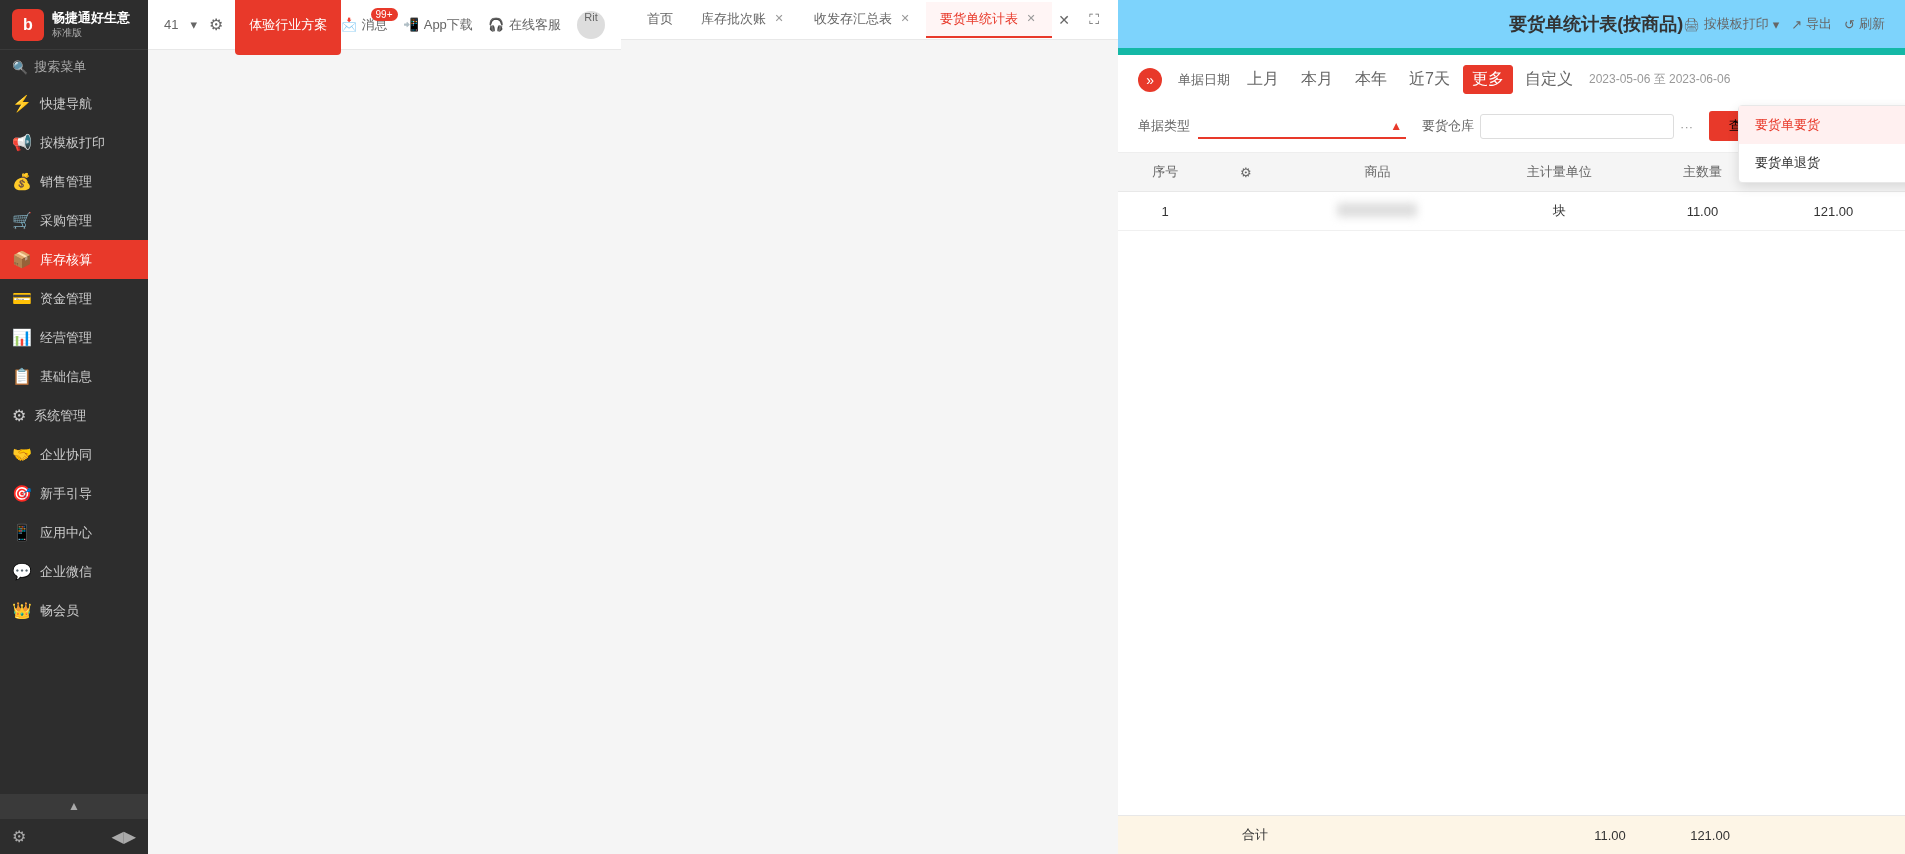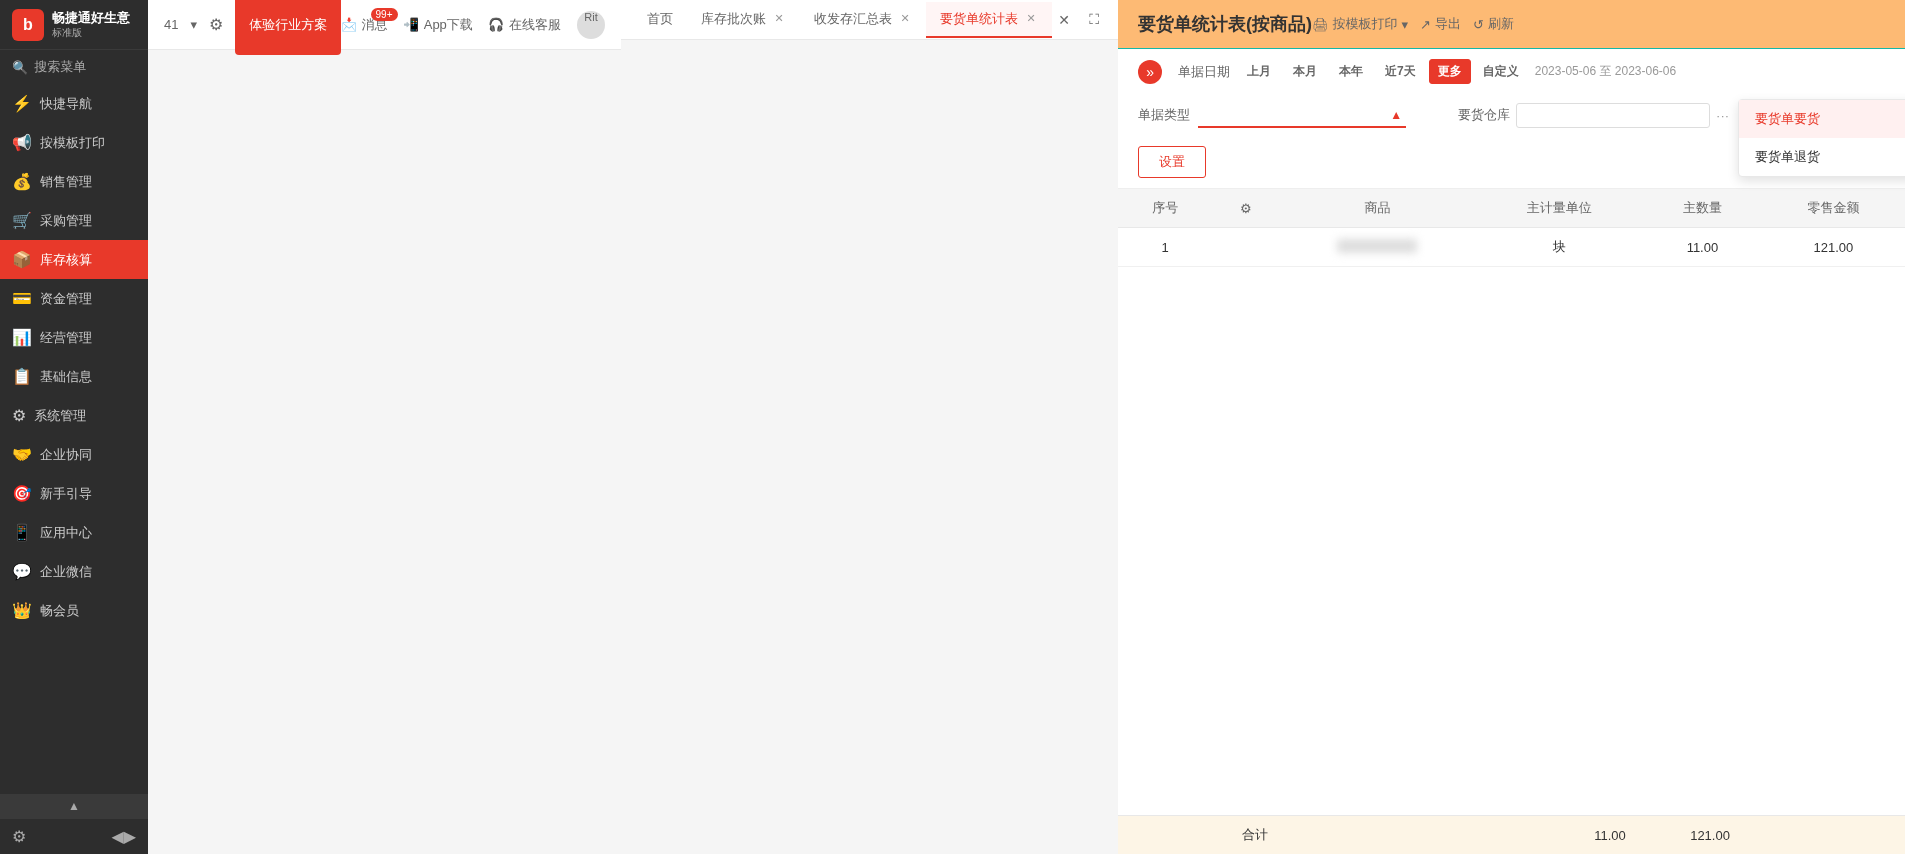--- a/index.html
+++ b/index.html
@@ -187,26 +187,26 @@
       flex: 1;
       overflow: auto;
       background: #f5f5f5;
       padding: 0;
       display: flex;
       flex-direction: column;
     }
 
     
     .page-header {
-      background: #fdba74;
+      background: #7dd3fc;
       padding: 12px 20px;
       display: flex;
       align-items: center;
-      justify-content: flex-start;
-      border-bottom: 1px solid #14b8a6;
+      justify-content: flex-end;
+      border-bottom: 7px solid #14b8a6;
     }
     .page-title { font-size: 18px; font-weight: bold; color: #333; }
     .page-header-actions {
       display: flex; align-items: center; gap: 12px;
     }
     .btn-print {
       display: flex; align-items: center; gap: 4px;
       color: #666; cursor: pointer; font-size: 13px;
     }
     .btn-export {
@@ -240,23 +240,22 @@
       display: flex; align-items: center; gap: 8px;
     }
     .filter-label { color: #666; font-size: 13px; white-space: nowrap; }
     .date-btns {
       display: flex; align-items: center; gap: 4px;
     }
     .date-btn {
       padding: 3px 8px; cursor: pointer;
       border: 1px solid transparent;
       border-radius: 3px;
-      font-size: 12px; color: #666;
+      font-size: 16px; color: #666;
       background: none;
-      font-weight: bold;
     }
     .date-btn.more {
       background: #e8392a; color: white; border-color: #e8392a;
     }
     .date-btn.custom {
       color: #666; background: none; border: none;
     }
     .date-range { color: #999; font-size: 12px; }
     .filter-type-group {
       display: flex; align-items: center; gap: 8px;
@@ -272,21 +271,21 @@
       padding: 4px 28px 4px 4px;
       font-size: 13px;
       min-width: 160px;
       background: white;
     }
     .filter-select-arrow {
       position: absolute; right: 4px;
       color: #e8392a; cursor: pointer; font-size: 12px;
     }
     .filter-warehouse {
-      display: flex; align-items: center; gap: 6px; margin-left: 36px;
+      display: flex; align-items: center; gap: 6px;
     }
     .filter-warehouse-input {
       border: 1px solid #ddd;
       padding: 4px 8px;
       outline: none;
       font-size: 13px;
       border-radius: 3px;
       min-width: 120px;
     }
     .filter-more-btn {

